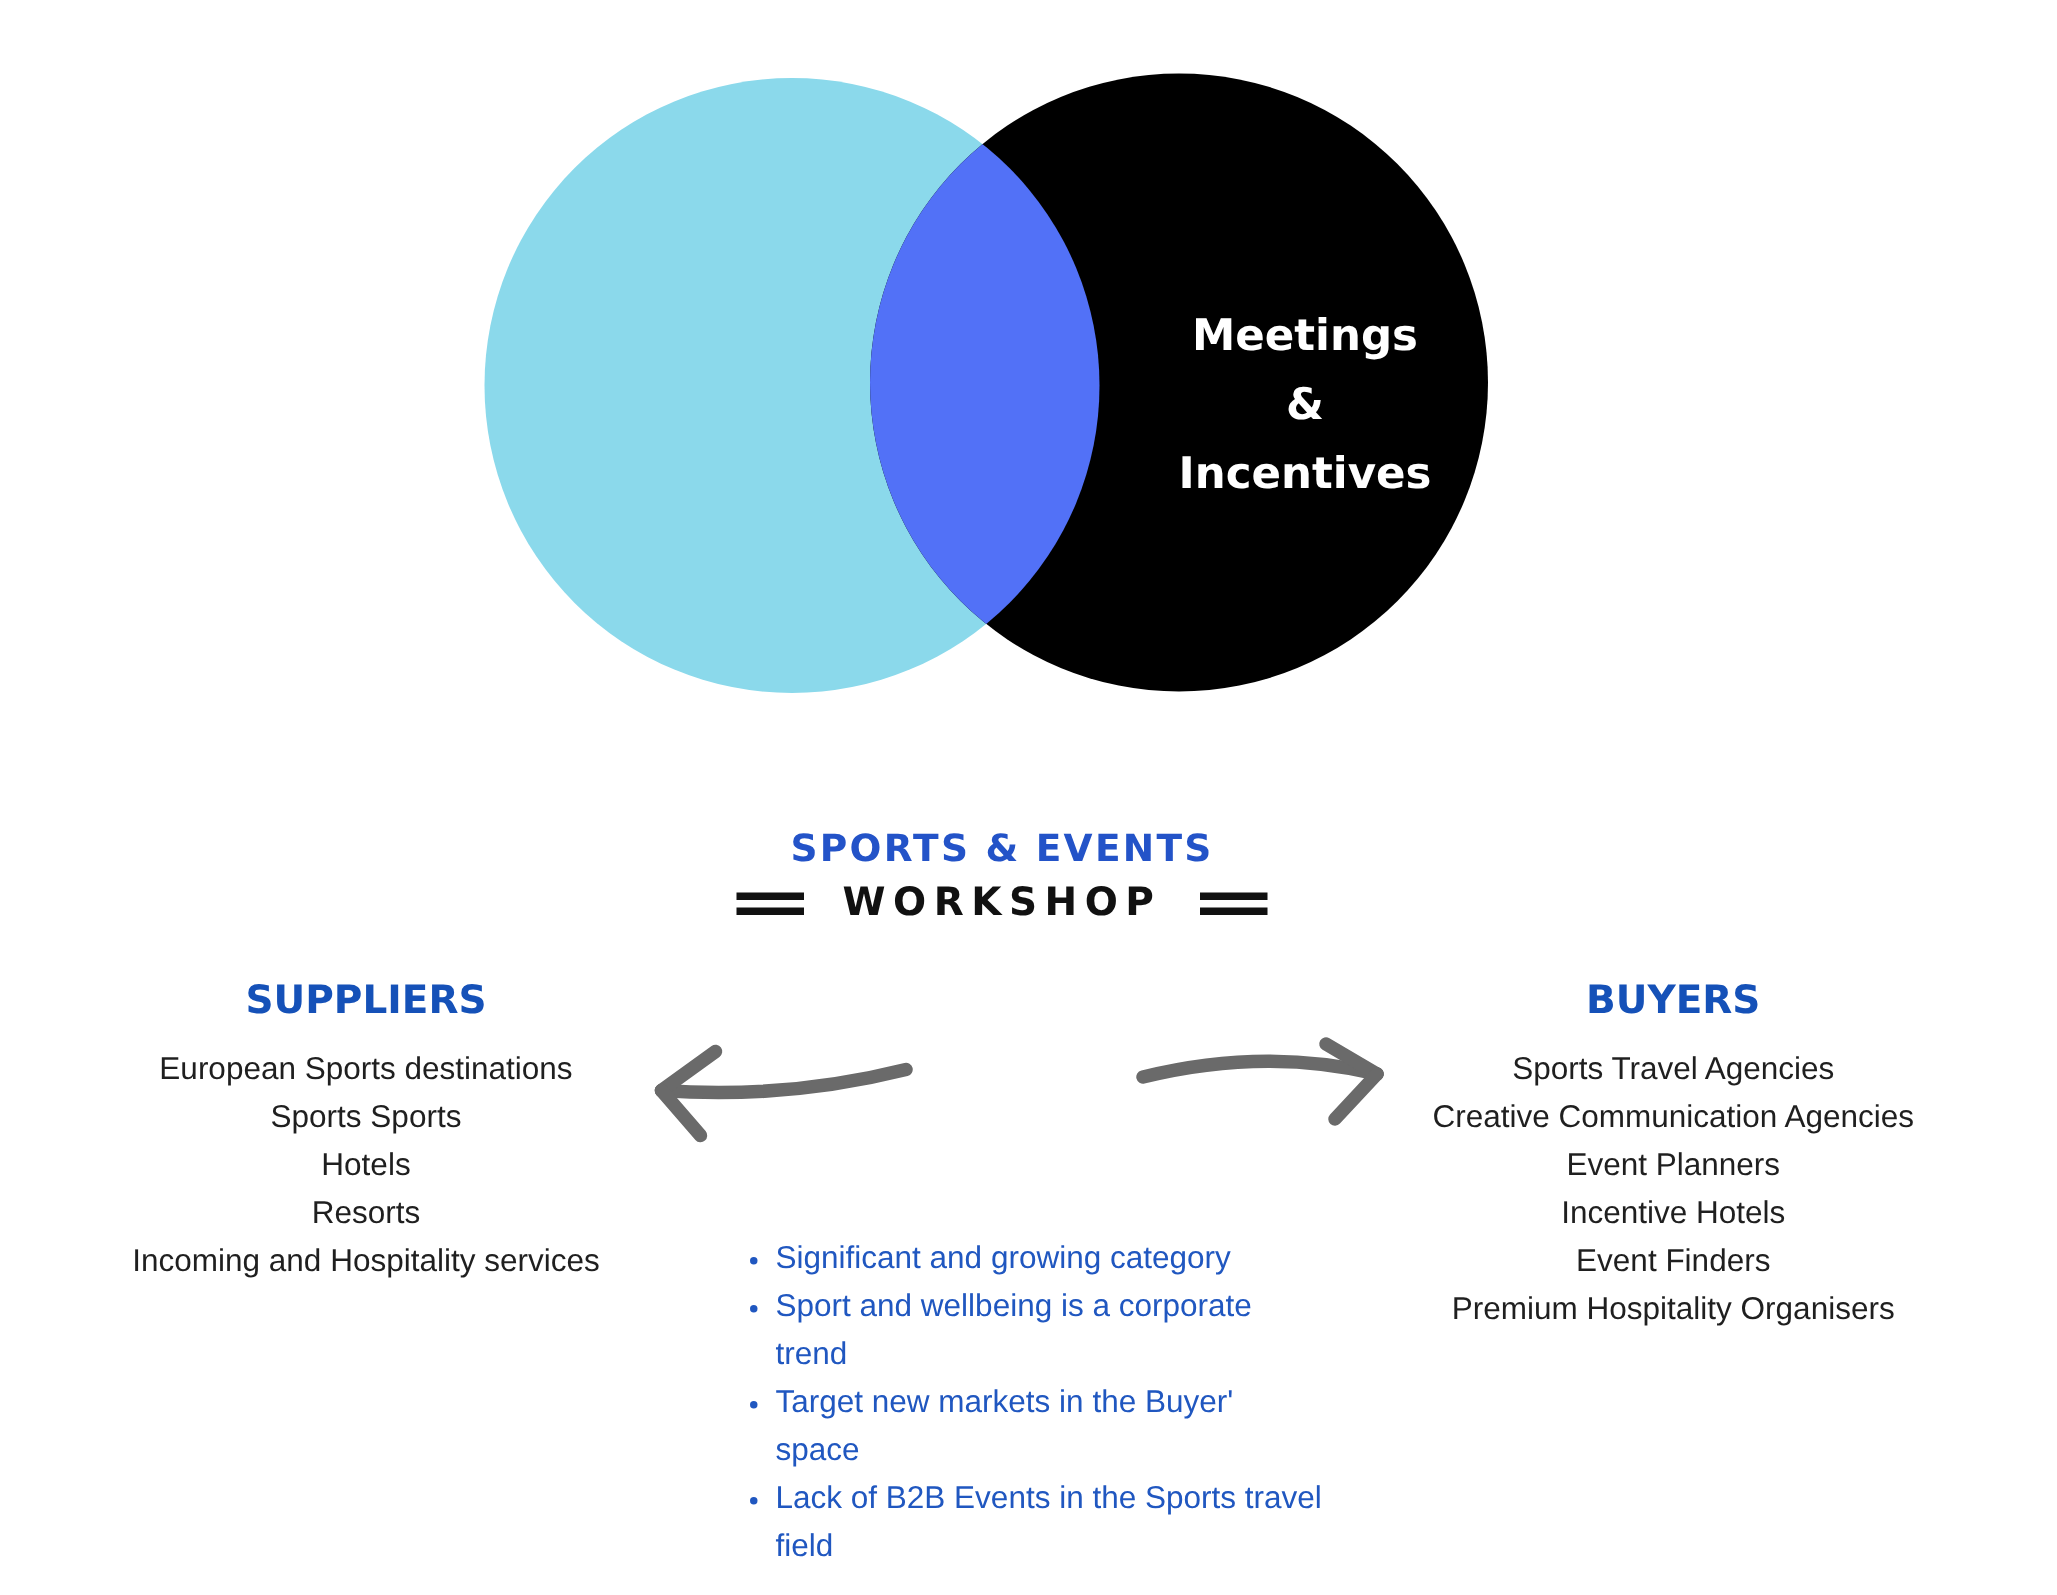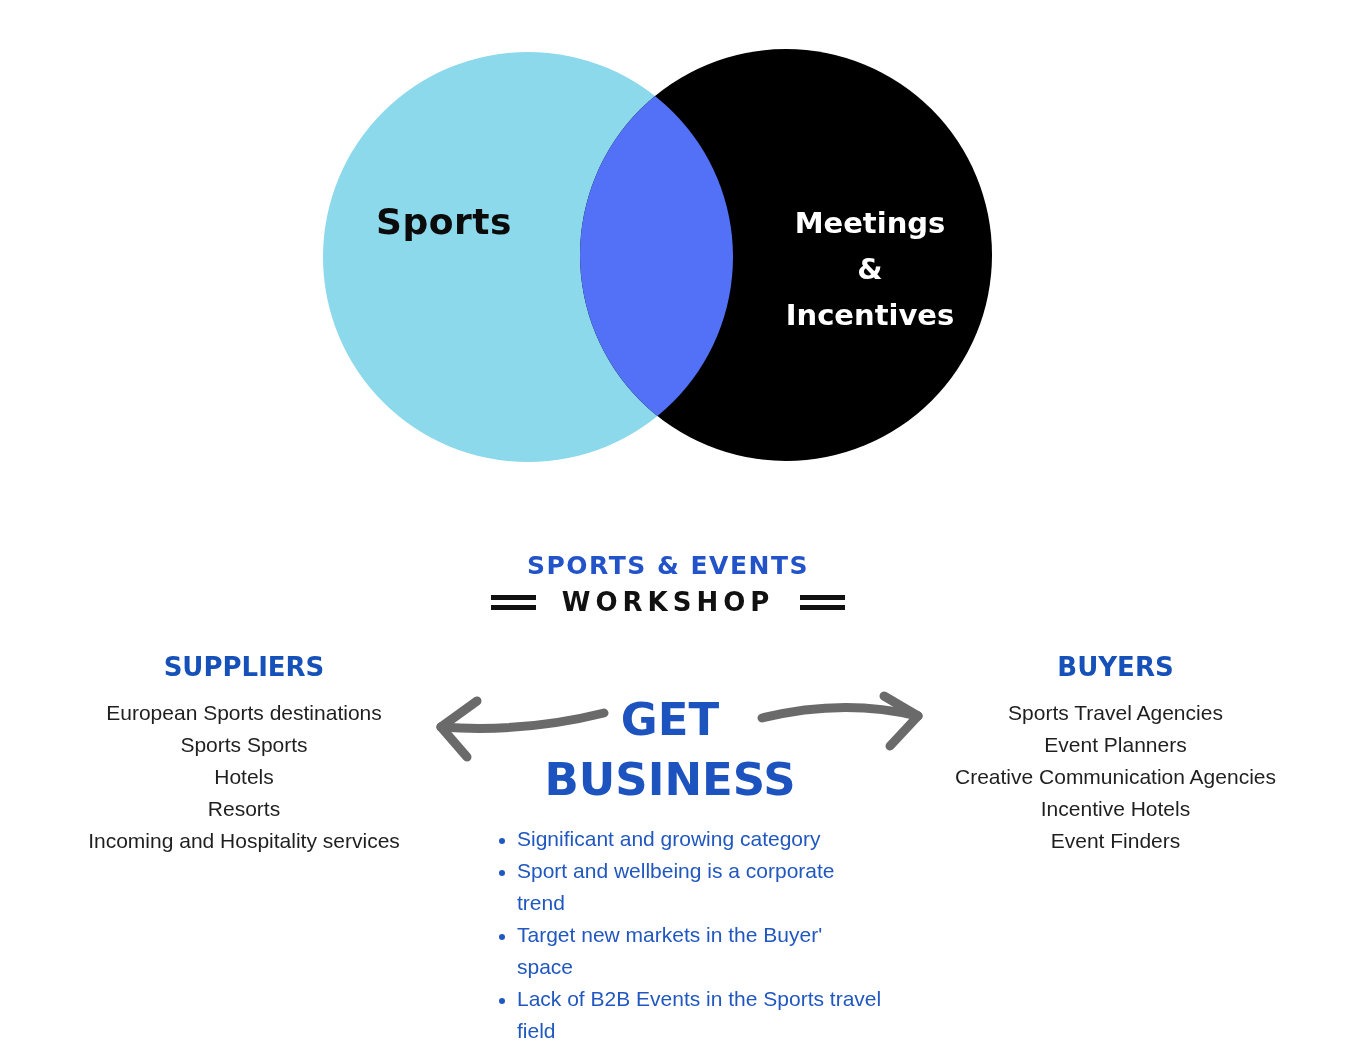--- a/index.html
+++ b/index.html
@@ -128,21 +128,20 @@
     <defs>
       <clipPath id="leftCircleClip">
         <circle cx="528" cy="257" r="205"></circle>
       </clipPath>
     </defs>
     <circle cx="528" cy="257" r="205" fill="#8bd9eb"></circle>
     <circle cx="786" cy="255" r="206" fill="#000000"></circle>
     <circle cx="786" cy="255" r="206" clip-path="url(#leftCircleClip)" fill="#5271f7"></circle>
   </svg>
 
-  <div class="venn-label sports-label">Sports</div>
 
   <div class="venn-label mi-label">
     <div>Meetings</div>
     <div>&amp;</div>
     <div>Incentives</div>
   </div>
 
   <div class="logo">
     <div class="logo-title">SPORTS &amp; EVENTS</div>
     <div class="logo-sub">
@@ -166,31 +165,28 @@
       <li>Hotels</li>
       <li>Resorts</li>
       <li>Incoming and Hospitality services</li>
     </ul>
   </div>
 
   <div class="col buyers-col">
     <div class="col-heading">BUYERS</div>
     <ul class="col-list">
       <li>Sports Travel Agencies</li>
+      <li>Creative Communication Agencies</li>
       <li>Event Planners</li>
-      <li>Creative Communication Agencies</li>
       <li>Incentive Hotels</li>
       <li>Event Finders</li>
+      <li>Premium Hospitality Organisers</li>
     </ul>
   </div>
 
-  <div class="center-title">
-    <div>GET</div>
-    <div>BUSINESS</div>
-  </div>
 
   <div class="bullets">
     <ul>
       <li>Significant and growing category</li>
       <li>Sport and wellbeing is a corporate trend</li>
       <li>Target new markets in the Buyer' space</li>
       <li>Lack of B2B Events in the Sports travel field</li>
     </ul>
   </div>
 

